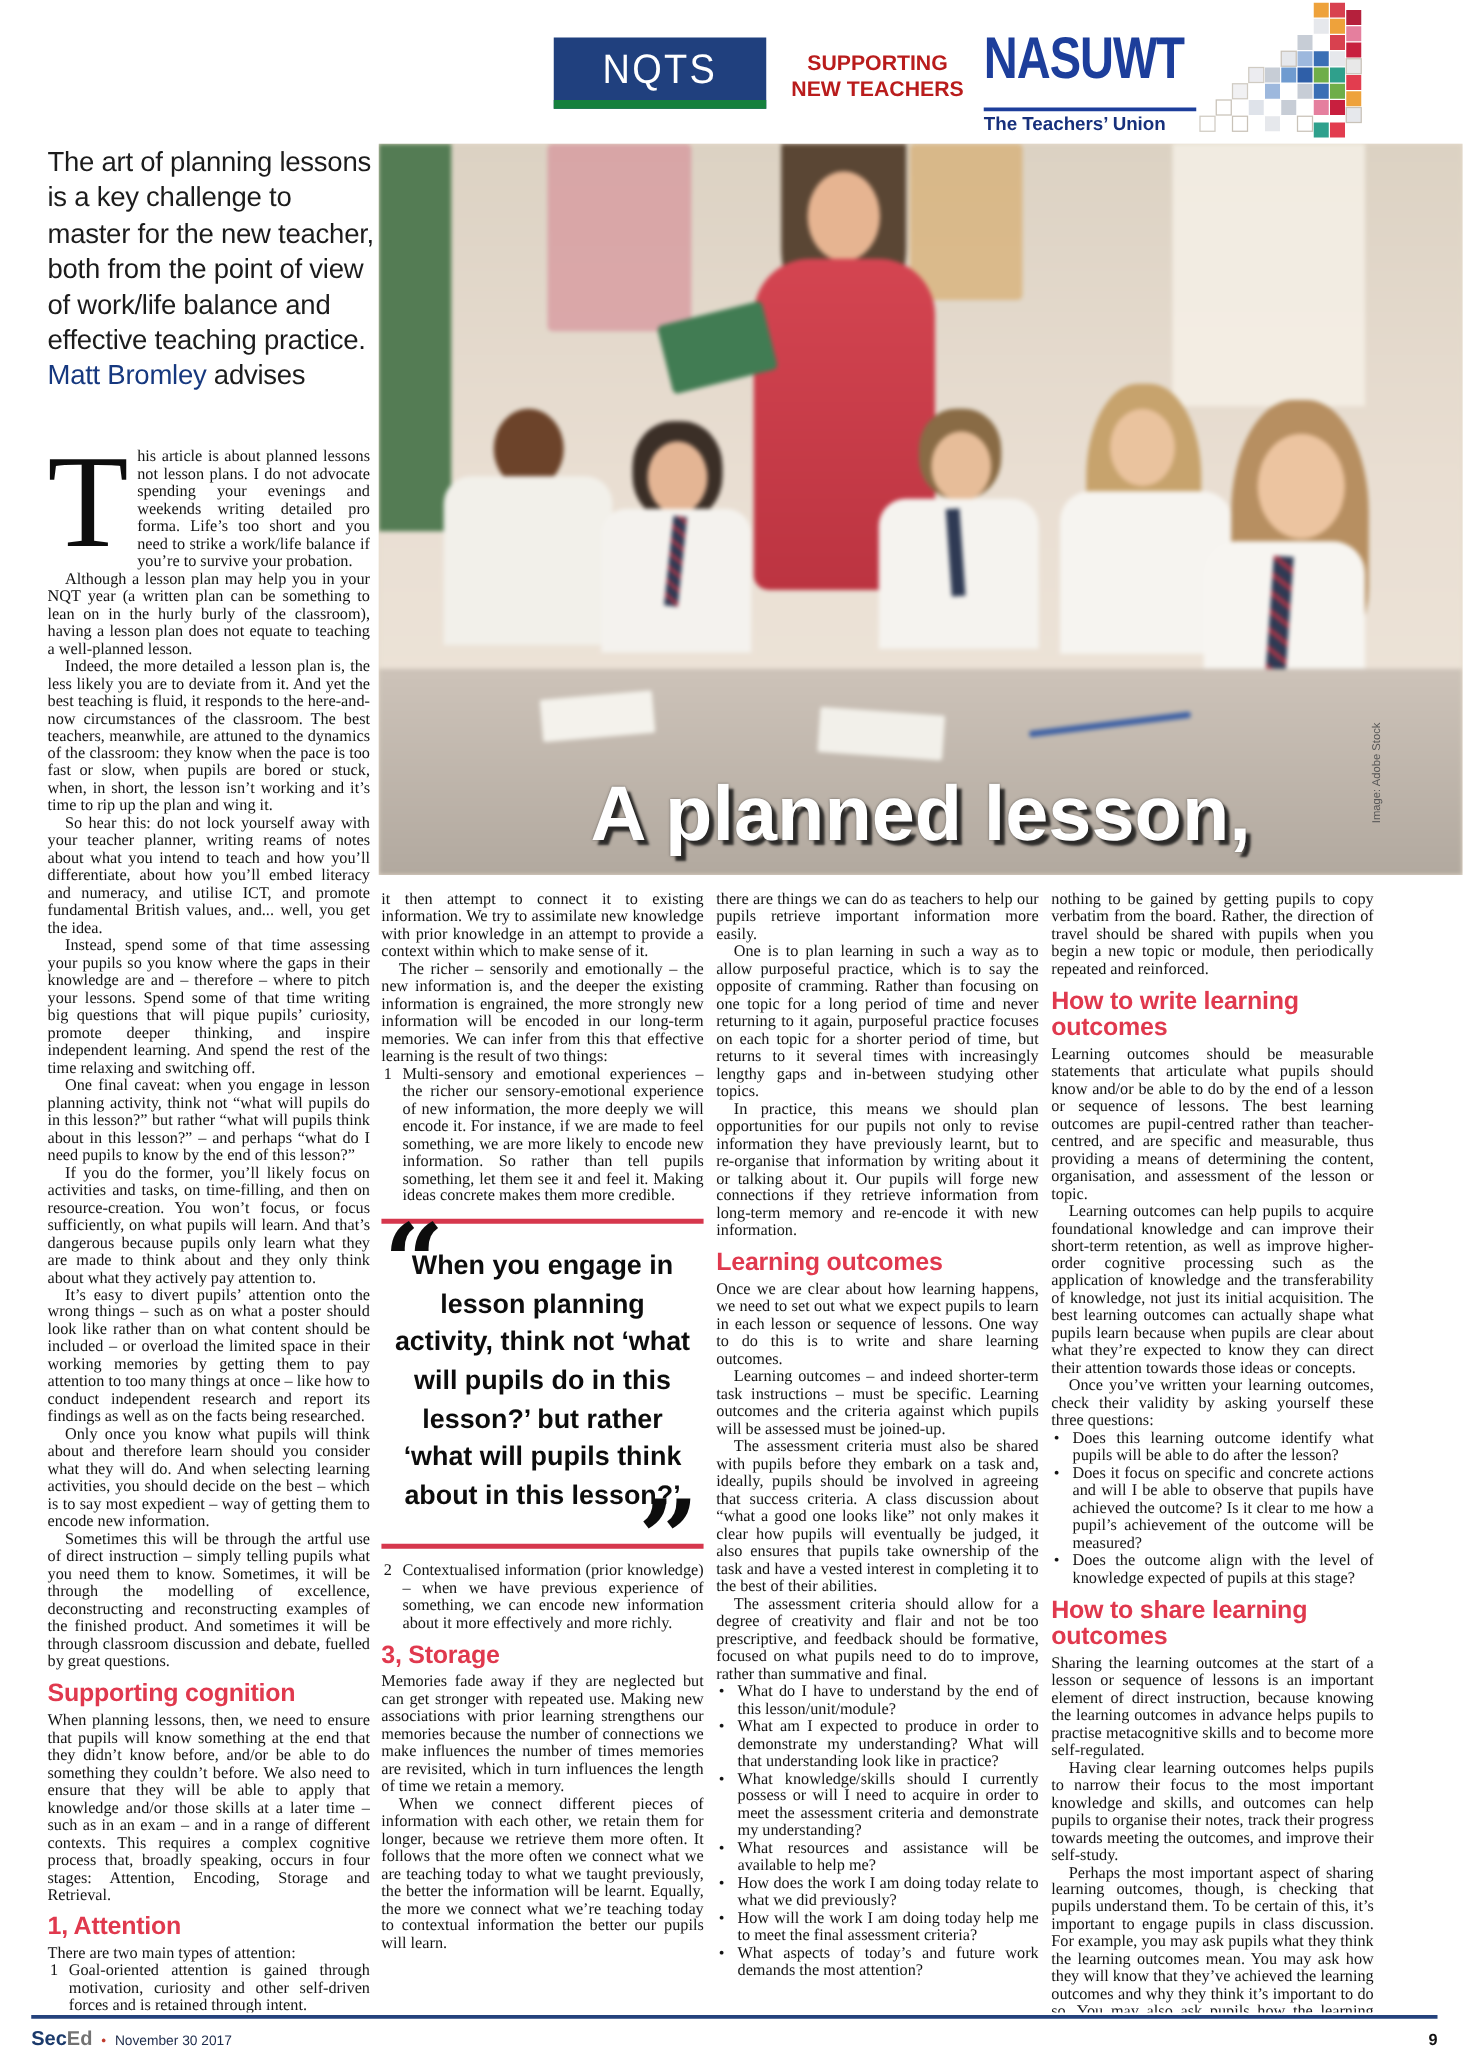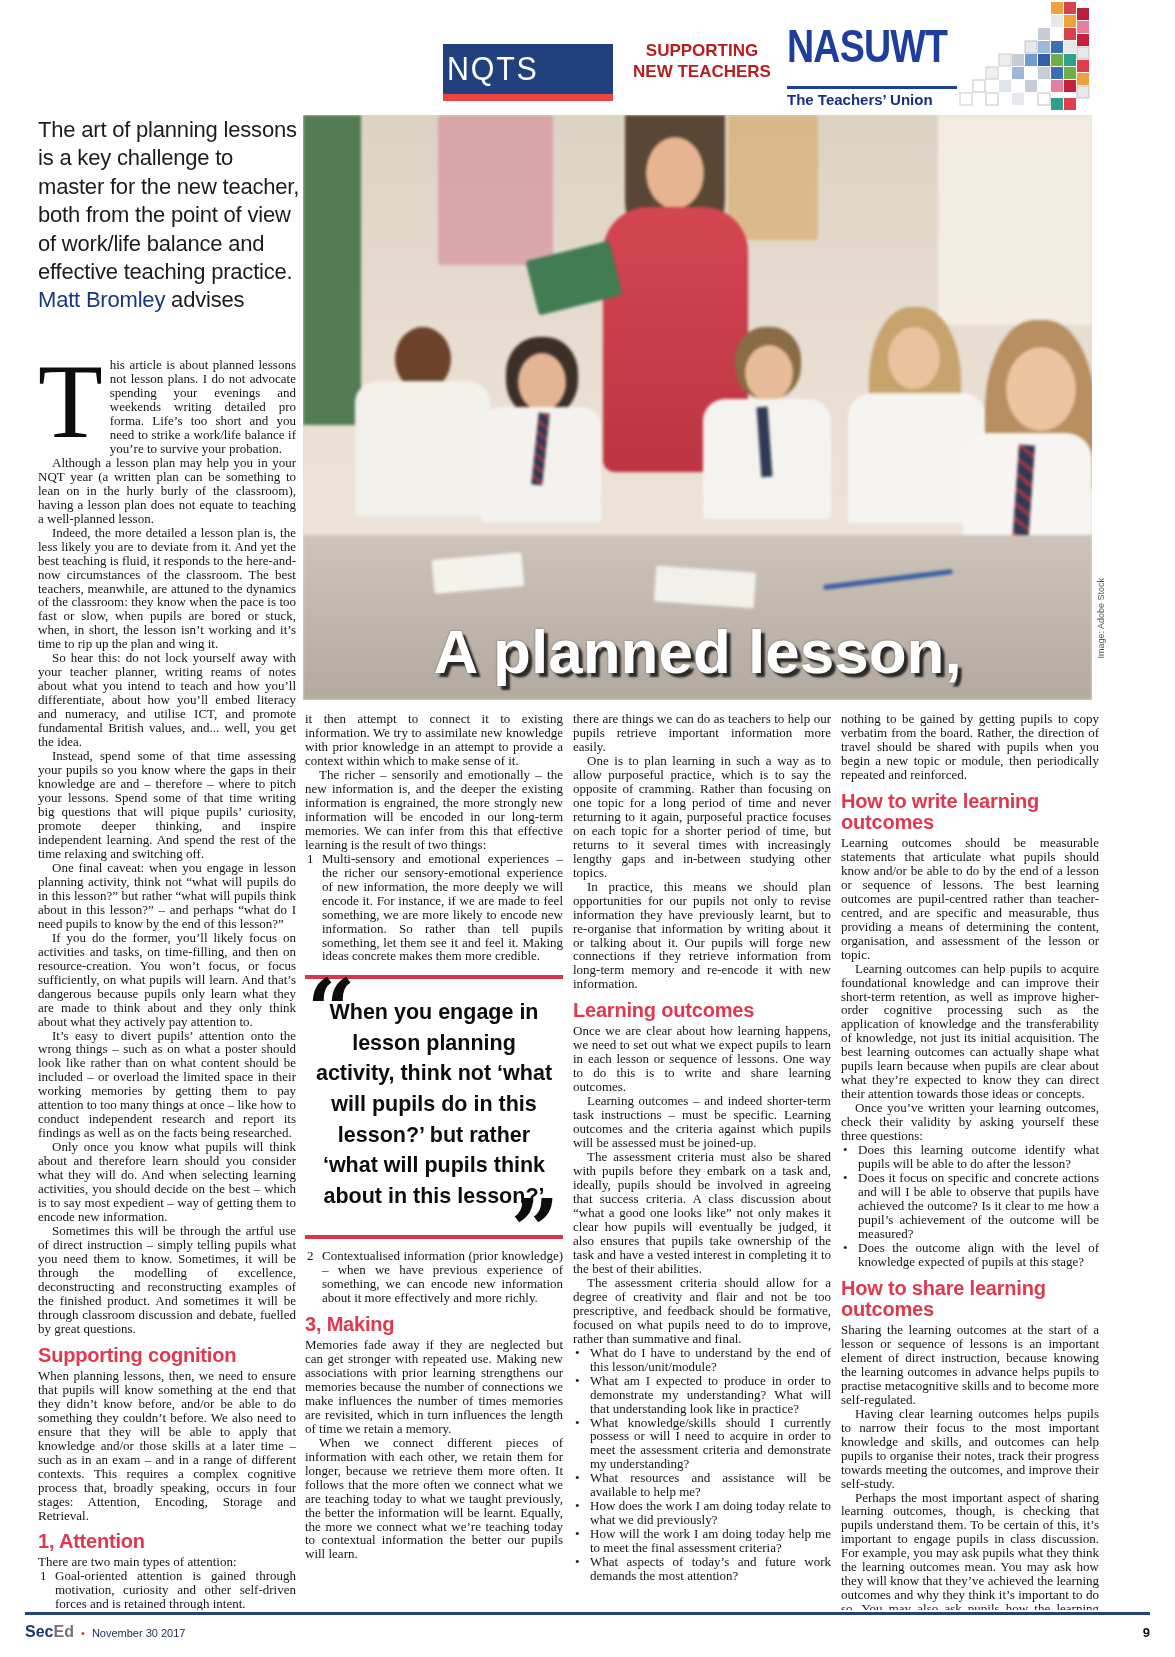--- a/index.html
+++ b/index.html
@@ -1,39 +1,39 @@
 <!DOCTYPE html>
 <html><head>
 <meta charset="utf-8">
 <style>
   html,body{margin:0;padding:0;background:#fff;}
   .page{position:relative;width:1175px;height:1657px;background:#fff;overflow:hidden;
         font-family:"Liberation Serif",serif;color:#141414;}
 
   
   .nqts-box{position:absolute;left:443px;top:30px;width:170px;height:50px;background:#20407e;
-            border-bottom:7px solid #ef4444;display:flex;align-items:center;margin-top:14px;}
+            border-bottom:7px solid #15803d;display:flex;align-items:center;justify-content:center;}
   .nqts-box span{color:#fff;font-family:"Liberation Sans",sans-serif;font-size:33px;font-weight:400;
             letter-spacing:2px;transform:scaleX(.92);}
   .supporting{position:absolute;left:623px;top:40px;width:158px;text-align:center;
             font-family:"Liberation Sans",sans-serif;font-weight:700;font-size:17px;line-height:1.25;color:#b91c1c;}
   .nasuwt-wrap{position:absolute;left:787px;top:22px;width:180px;}
   .nasuwt{font-family:"Liberation Sans",sans-serif;font-weight:700;font-size:47px;line-height:1;
             color:#1d3e9b;transform:scaleX(.8);transform-origin:left;white-space:nowrap;letter-spacing:-1px;}
   .nasuwt-tag{margin-top:17px;width:170px;border-top:3px solid #1d3e9b;padding-top:2px;
             font-family:"Liberation Sans",sans-serif;font-weight:700;font-size:15px;color:#17307c;white-space:nowrap;}
   .mosaic{position:absolute;left:933px;top:2px;}
 
   
   .intro{position:absolute;left:38px;top:116px;width:264px;font-family:"Liberation Sans",sans-serif;
          font-size:22px;line-height:1.29;color:#1c1c1c;letter-spacing:-.2px;}
   .intro-author{font-weight:400;color:#16387f;}
 
   
-  .photo{position:absolute;left:303px;top:115px;width:789px;height:585px;overflow:hidden;background:#e7dccd;}
+  .photo{position:absolute;left:303px;top:115px;width:867px;height:585px;overflow:hidden;background:#e7dccd;}
   .ph{position:absolute;}
   .ph-soft{position:absolute;inset:0;filter:blur(1.5px) saturate(.95);}
   .headline{position:absolute;left:0;right:0;bottom:14px;text-align:center;
             font-family:"Liberation Sans",sans-serif;font-weight:700;color:#fff;font-size:62px;line-height:1.12;
             letter-spacing:0;text-shadow:4px 4px 2px rgba(20,20,20,.85),0 0 2px rgba(0,0,0,.5);}
   .img-credit{position:absolute;left:1096px;top:578px;writing-mode:vertical-rl;transform:rotate(180deg);
             font-family:"Liberation Sans",sans-serif;font-size:9px;color:#555;}
 
   
   .col{position:absolute;width:258px;overflow:hidden;}
@@ -185,21 +185,21 @@
       <div class="sec-h">1, Attention</div>
       <p class="body-p">There are two main types of attention:</p>
       <p class="body-p hang"><span class="mk">1</span>Goal-oriented attention is gained through motivation, curiosity and other self-driven forces and is retained through intent.</p>
     </div>
   <div id="col2" class="col">
       <p class="body-p">it then attempt to connect it to existing information. We try to assimilate new knowledge with prior knowledge in an attempt to provide a context within which to make sense of it.</p>
       <p class="body-p ind">The richer – sensorily and emotionally – the new information is, and the deeper the existing information is engrained, the more strongly new information will be encoded in our long-term memories. We can infer from this that effective learning is the result of two things:</p>
       <p class="body-p hang"><span class="mk">1</span>Multi-sensory and emotional experiences – the richer our sensory-emotional experience of new information, the more deeply we will encode it. For instance, if we are made to feel something, we are more likely to encode new information. So rather than tell pupils something, let them see it and feel it. Making ideas concrete makes them more credible.</p>
       <div class="pullquote"><span class="pq-open">“</span><span class="pq-text">When you engage in lesson planning activity, think not ‘what will pupils do in this lesson?’ but rather ‘what will pupils think about in this lesson?’</span><span class="pq-close">”</span></div>
       <p class="body-p hang"><span class="mk">2</span>Contextualised information (prior knowledge) – when we have previous experience of something, we can encode new information about it more effectively and more richly.</p>
-      <div class="sec-h">3, Making</div>
+      <div class="sec-h">3, Storage</div>
       <p class="body-p">Memories fade away if they are neglected but can get stronger with repeated use. Making new associations with prior learning strengthens our memories because the number of connections we make influences the number of times memories are revisited, which in turn influences the length of time we retain a memory.</p>
       <p class="body-p ind">When we connect different pieces of information with each other, we retain them for longer, because we retrieve them more often. It follows that the more often we connect what we are teaching today to what we taught previously, the better the information will be learnt. Equally, the more we connect what we’re teaching today to contextual information the better our pupils will learn.</p>
     </div>
   <div id="col3" class="col">
       <p class="body-p">there are things we can do as teachers to help our pupils retrieve important information more easily.</p>
       <p class="body-p ind">One is to plan learning in such a way as to allow purposeful practice, which is to say the opposite of cramming. Rather than focusing on one topic for a long period of time and never returning to it again, purposeful practice focuses on each topic for a shorter period of time, but returns to it several times with increasingly lengthy gaps and in-between studying other topics.</p>
       <p class="body-p ind">In practice, this means we should plan opportunities for our pupils not only to revise information they have previously learnt, but to re-organise that information by writing about it or talking about it. Our pupils will forge new connections if they retrieve information from long-term memory and re-encode it with new information.</p>
       <div class="sec-h">Learning outcomes</div>
       <p class="body-p">Once we are clear about how learning happens, we need to set out what we expect pupils to learn in each lesson or sequence of lessons. One way to do this is to write and share learning outcomes.</p>
       <p class="body-p ind">Learning outcomes – and indeed shorter-term task instructions – must be specific. Learning outcomes and the criteria against which pupils will be assessed must be joined-up.</p>

